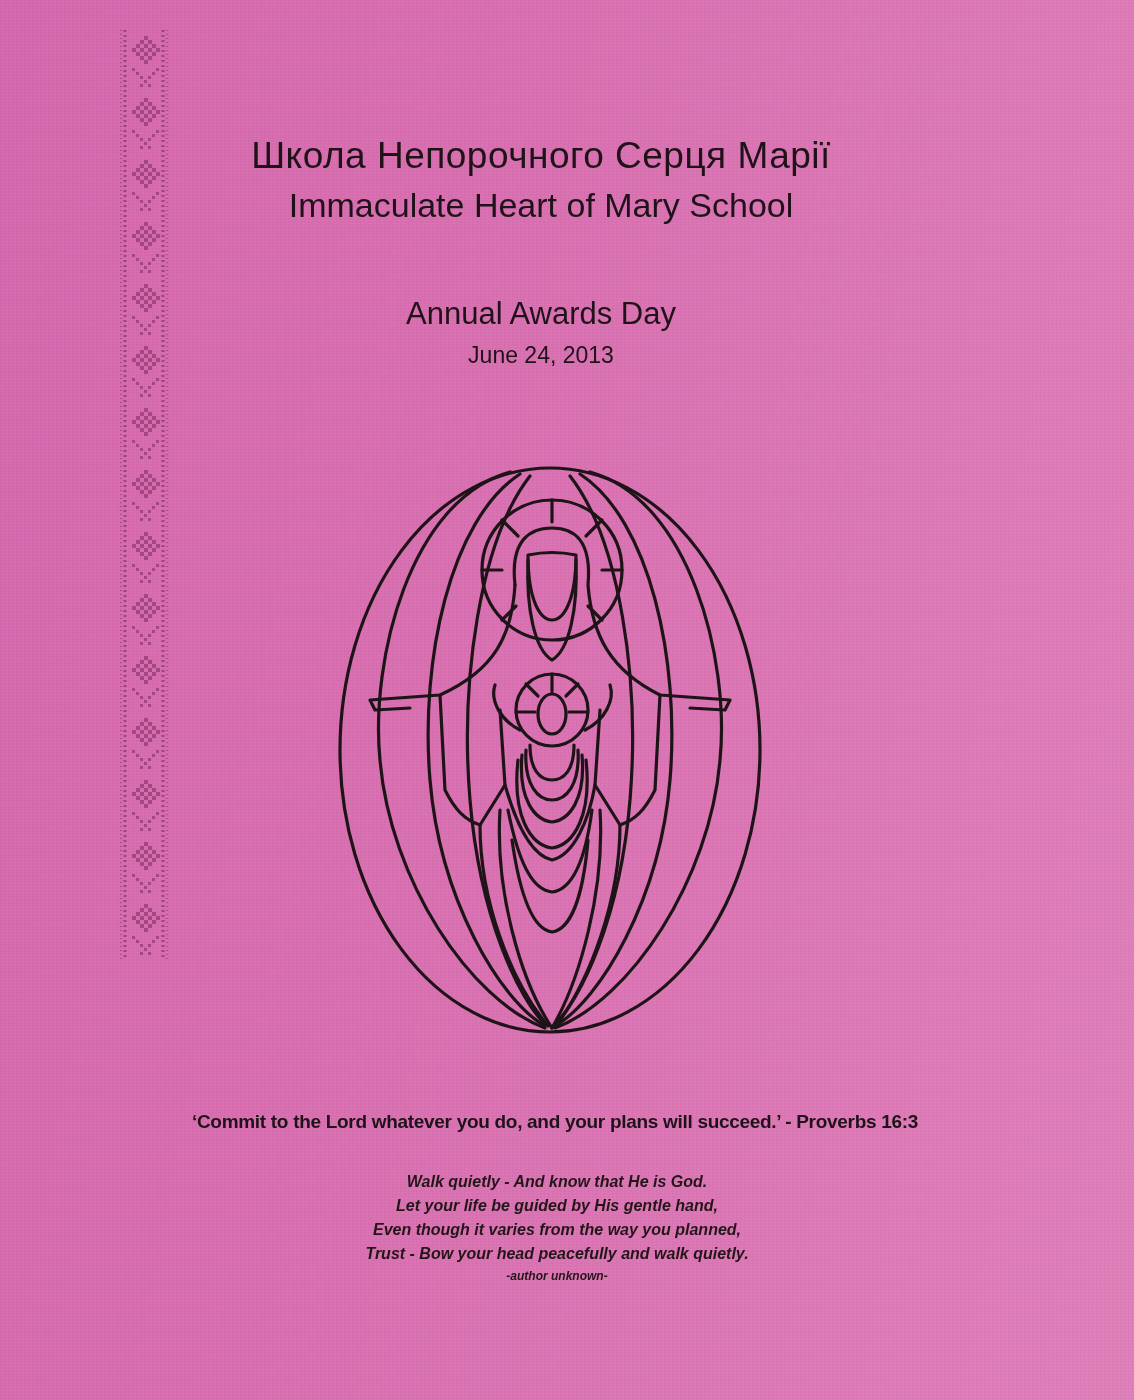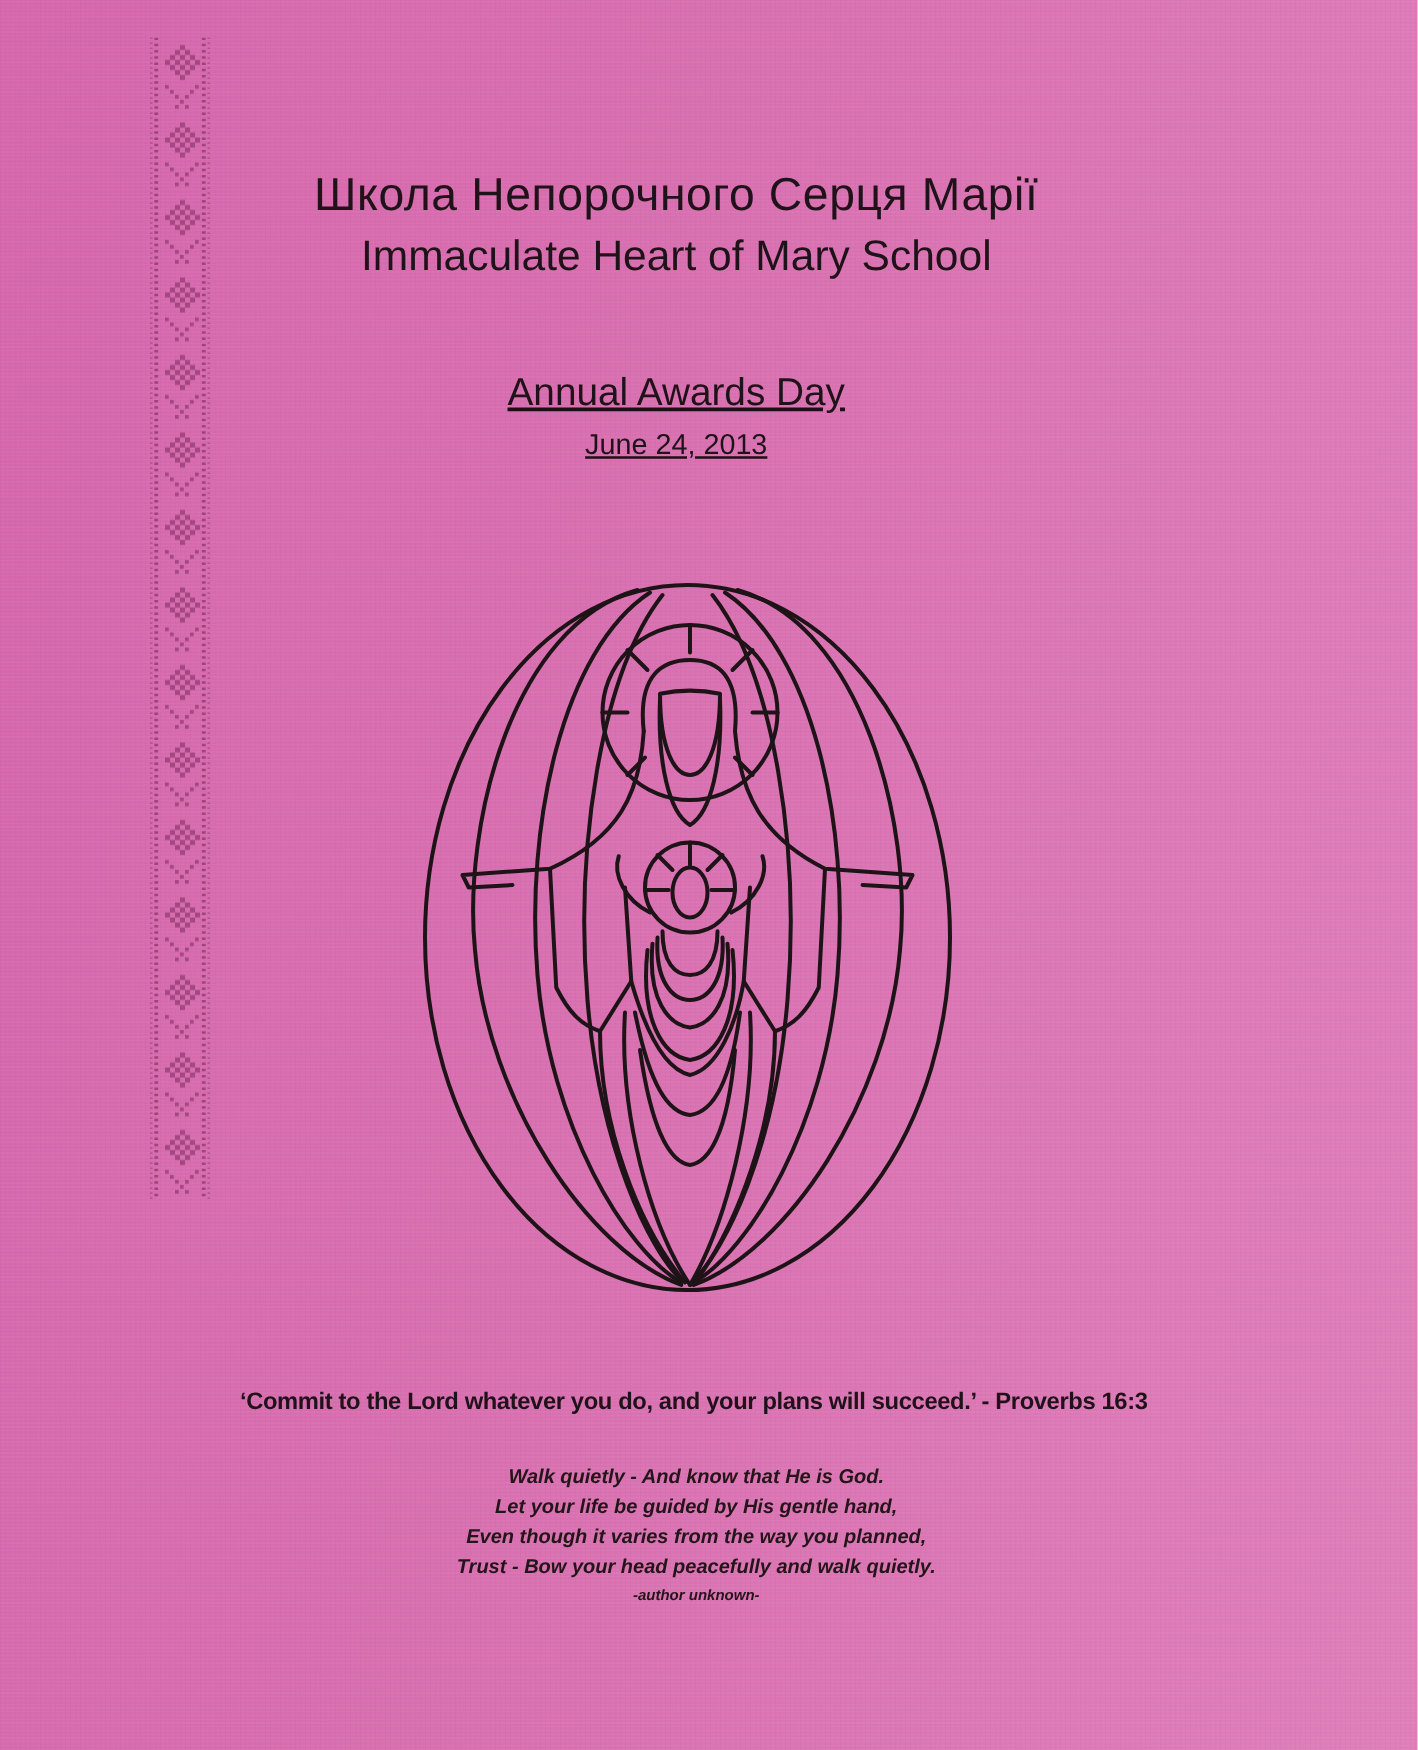--- a/index.html
+++ b/index.html
@@ -22,21 +22,21 @@
 
     .title-block { position: absolute; left: 0; right: 0; top: 132px; text-align: center; }
     .title-ua {
       font-size: 37px; letter-spacing: 0.5px; line-height: 48px; color: #1f1218;
       transform: translateX(-26px);
     }
     .title-en {
       font-size: 34px; line-height: 46px; color: #1f1218; margin-top: 2px;
       transform: translateX(-26px);
     }
-    .event-block { position: absolute; left: 0; right: 0; top: 293px; text-align: center; text-decoration: underline; }
+    .event-block { position: absolute; left: 0; right: 0; top: 293px; text-align: center; }
     .event-title { font-size: 31px; line-height: 42px; color: #1f1218; transform: translateX(-26px); }
     .event-date { font-size: 23px; line-height: 32px; color: #1f1218; margin-top: 4px; transform: translateX(-26px); }
 
     .emblem { position: absolute; left: 330px; top: 460px; width: 440px; height: 580px; }
     .emblem svg { width: 100%; height: 100%; display: block; }
 
     .scripture {
       position: absolute; left: 0; right: 0; top: 1111px; text-align: center;
       font-size: 19px; font-weight: bold; color: #1f1218; letter-spacing: -0.3px;
       transform: translateX(-12px);

